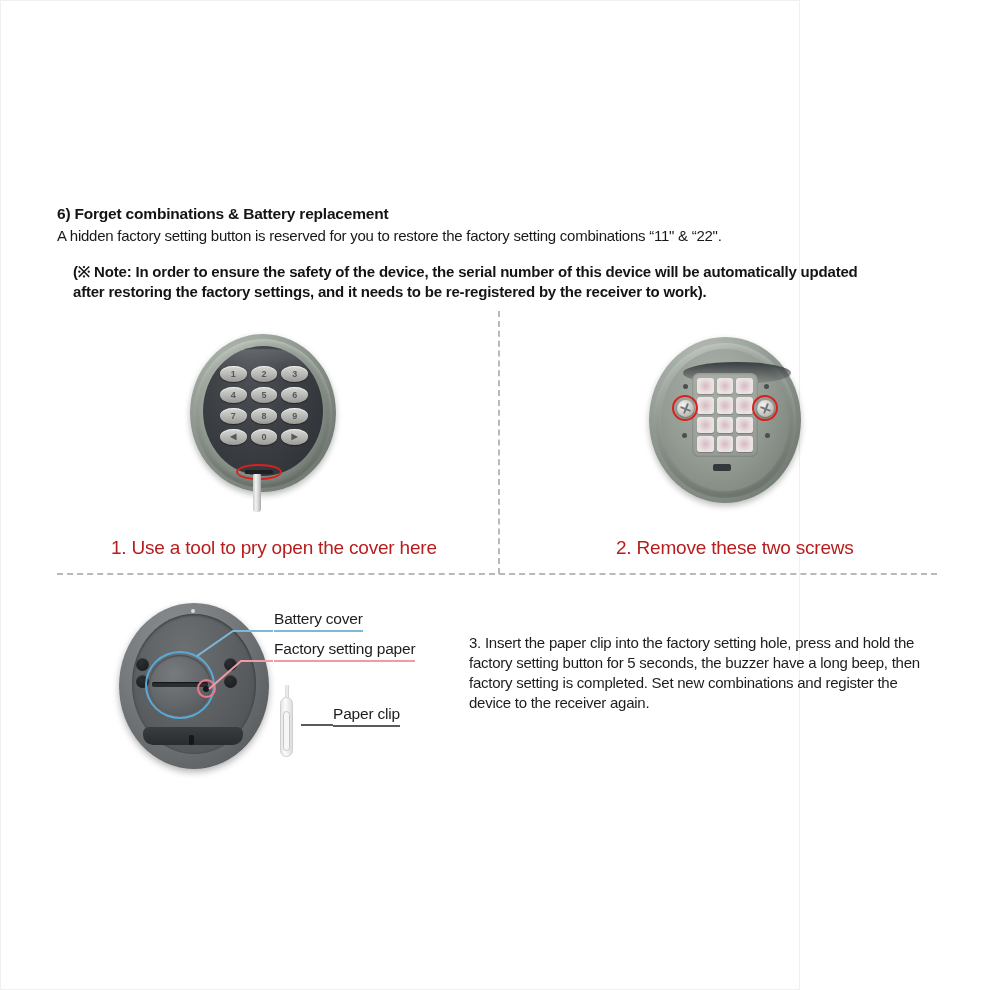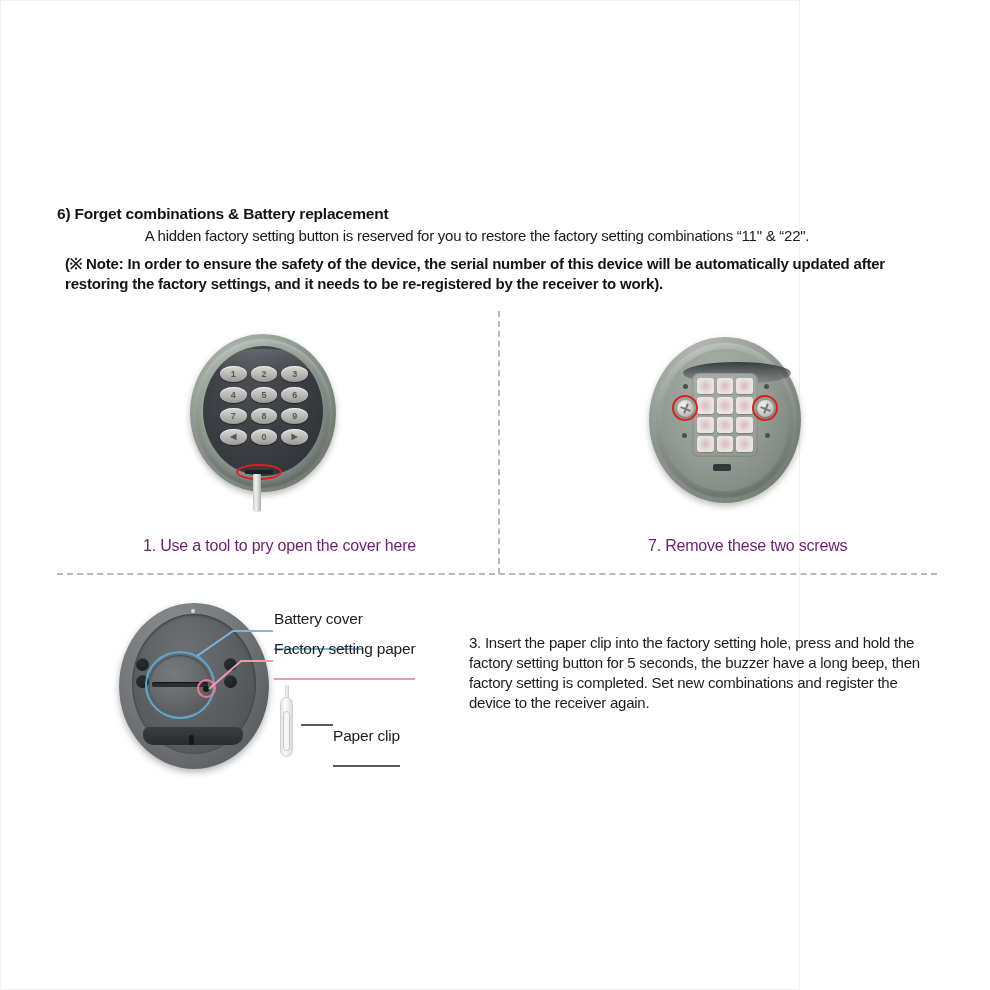--- a/index.html
+++ b/index.html
@@ -39,27 +39,26 @@
     margin: 0 0 1px 0;
     color: #141414;
   }
   .lead {
     font-size: 15px;
     font-weight: normal;
     line-height: 1.32;
     margin: 0 0 1px 0;
     letter-spacing: -0.25px;
     color: #181818;
-    text-align: center;
   }
   .note {
     font-size: 15px;
     font-weight: bold;
     line-height: 1.33;
-    margin: 8px;
+    margin: 16px;
     letter-spacing: -0.2px;
     color: #141414;
   }
 
   
   .hdivider {
     position: absolute;
     left: 56px;
     top: 572px;
     width: 880px;
@@ -71,25 +70,24 @@
     left: 497px;
     top: 310px;
     width: 0;
     height: 263px;
     border-left: 2px dashed #b9b9b9;
   }
 
   
   .caption {
     position: absolute;
-    font-size: 16px;
+    font-size: 19px;
     letter-spacing: -0.2px;
-    color: #701a75;
+    color: #b91c1c;
     white-space: nowrap;
-    margin-left: 32px;
   }
   .cap-1 { left: 110px; top: 536px; }
   .cap-2 { left: 615px; top: 536px; }
 
   
   .fig1 {
     position: absolute;
     left: 189px;
     top: 333px;
     width: 146px;
@@ -413,37 +411,36 @@
     pointer-events: none;
   }
 
   
   .callout-label {
     position: absolute;
     font-size: 15.5px;
     letter-spacing: -0.2px;
     color: #1d1d1d;
     white-space: nowrap;
-    padding-bottom: 20px;
+    padding-bottom: 2px;
   }
   .lbl-batt {
     left: 273px;
     top: 609px;
     border-bottom: 2px solid #7cb8d8;
   }
   .lbl-fs {
     left: 273px;
     top: 639px;
     border-bottom: 2px solid #ee9aa7;
   }
   .lbl-clip {
     left: 332px;
     top: 704px;
     border-bottom: 2px solid #5a5a5a;
-    margin-top: 22px;
   }
 
   
   .clip {
     position: absolute;
     left: 277px;
     top: 684px;
     width: 17px;
     height: 74px;
   }
@@ -557,21 +554,21 @@
     <div class="pinhole ph1"></div>
     <div class="pinhole ph2"></div>
     <div class="pinhole ph3"></div>
     <div class="pinhole ph4"></div>
     <div class="screw screw-l"></div>
     <div class="screw-ring ring-l"></div>
     <div class="screw screw-r"></div>
     <div class="screw-ring ring-r"></div>
     <div class="port2"></div>
   </div>
-  <div class="caption cap-2">7. Remove these two screws</div>
+  <div class="caption cap-2">2. Remove these two screws</div>
 
   <div class="fig3">
     <div class="back-shell"></div>
     <div class="back-inner"></div>
     <div class="top-dot"></div>
     <div class="mount-hole mh1"></div>
     <div class="mount-hole mh2"></div>
     <div class="mount-hole mh3"></div>
     <div class="mount-hole mh4"></div>
     <div class="batt-cover">

